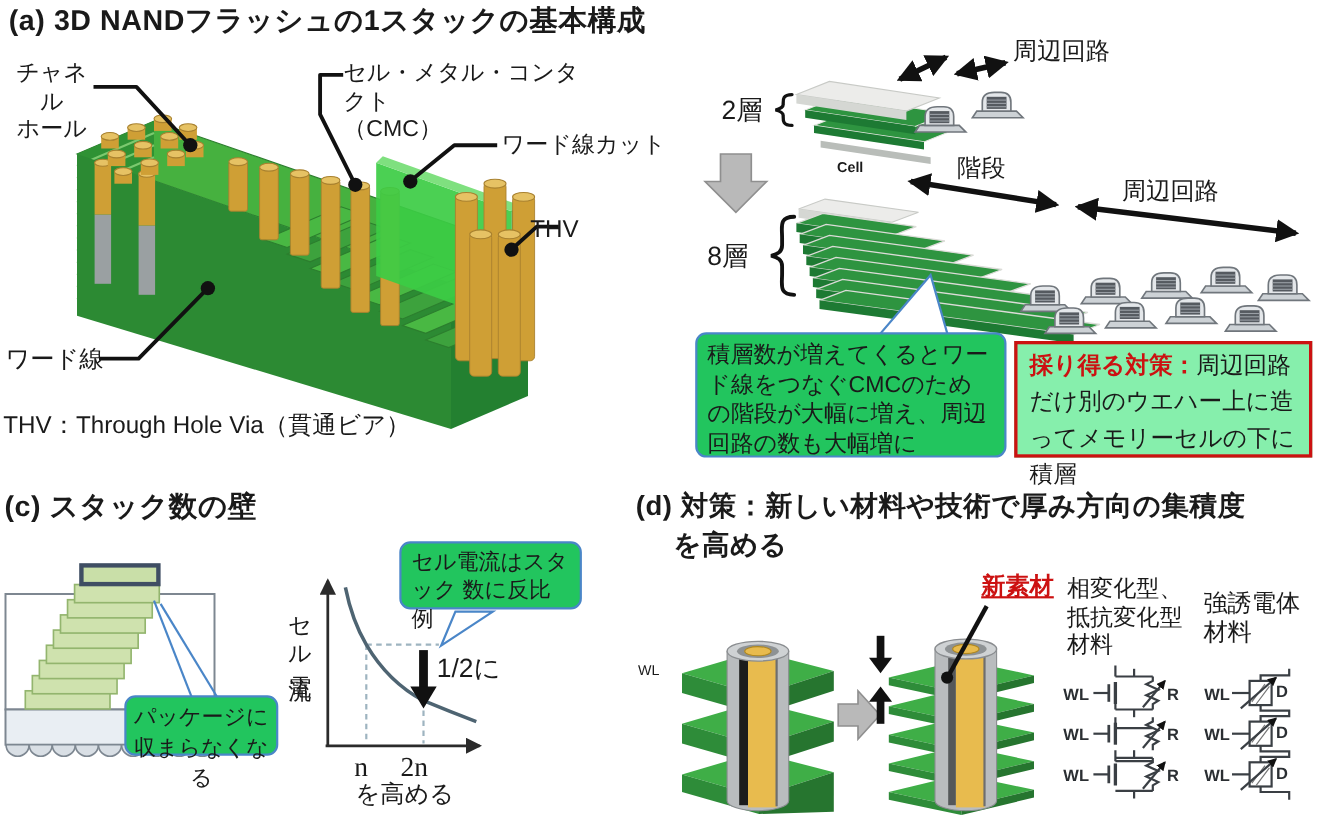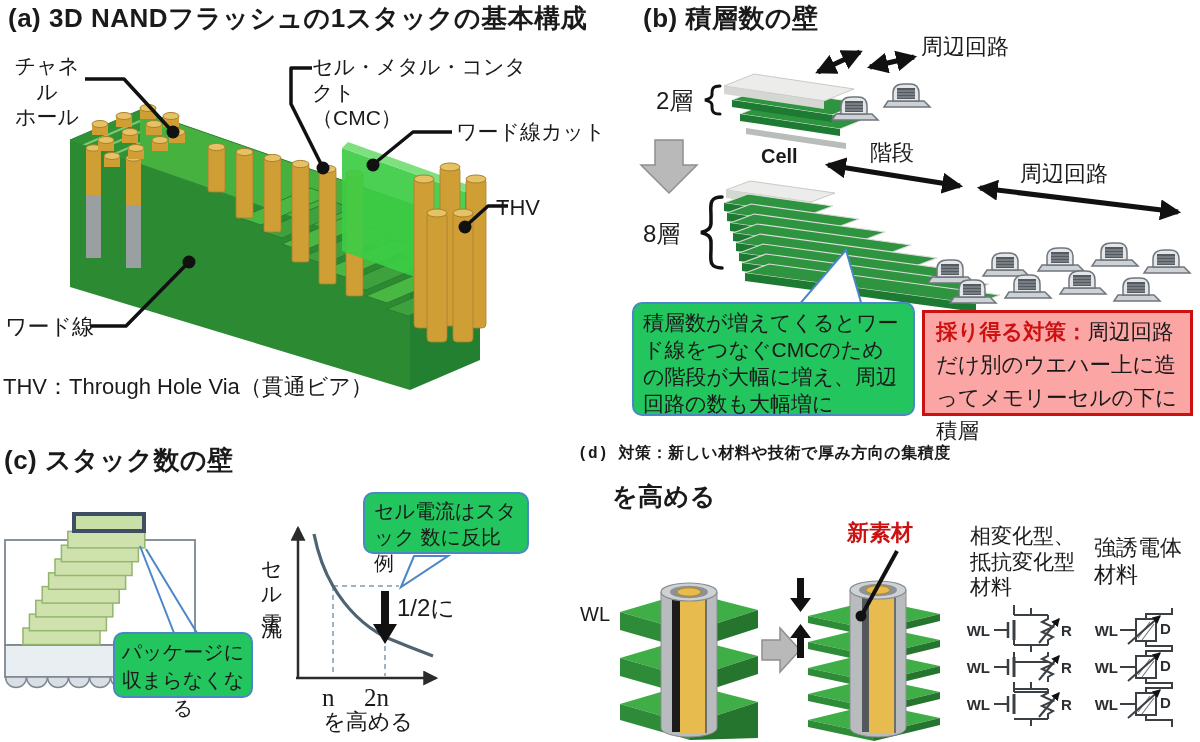--- a/index.html
+++ b/index.html
@@ -1,30 +1,30 @@
 <!DOCTYPE html>
 <html><head>
 <meta charset="utf-8">
 <style>
   html,body{margin:0;padding:0;background:#fff;}
   #stage{position:relative;width:1200px;height:742px;background:#ffffff;overflow:hidden;
          font-family:"Liberation Sans","DejaVu Sans",sans-serif;color:#1a1a1a;}
   #gfx{position:absolute;left:0;top:0;}
   .lbl{position:absolute;white-space:pre-line;line-height:1.22;}
   .ttl{font-size:26px;font-weight:bold;letter-spacing:0.5px;}
-  .f21{font-size:21px;} .f22{font-size:22px;} .f24{font-size:24px;} .f20{font-size:20px;}
+  .f21{font-size:21px;} .f22{font-size:22px;} .f24{font-size:24px;} .f20{font-size:13px;}
   .bold{font-weight:bold;}
   .ctr{text-align:center;}
   .callout{position:absolute;background:#22c55e;border:2.5px solid #4a86c8;border-radius:10px;
            box-sizing:border-box;}
   .b-callout{width:283px;height:114px;padding:5px 9px;font-size:21px;line-height:27px;}
-  .redbox{position:absolute;background:#fca5a5;border:3px solid #cc1111;box-sizing:border-box;
+  .redbox{position:absolute;background:#86efac;border:3px solid #cc1111;box-sizing:border-box;
           width:271px;height:106px;padding:3px 11px;font-size:21.5px;line-height:33px;}
   .red{color:#cc1111;}
-  .c-callout{width:140px;height:66px;padding:4px 0;font-size:20px;line-height:28px;text-align:center;}
+  .c-callout{width:140px;height:55px;padding:4px 0;font-size:20px;line-height:28px;text-align:center;}
   .g-callout{width:166px;height:62px;padding:4px 9px;font-size:20px;line-height:26px;}
   .vtext{writing-mode:vertical-rl;text-orientation:upright;letter-spacing:2px;}
   .serif{font-family:"Liberation Serif","DejaVu Serif",serif;}
 </style>
 </head>
 <body>
 
 <div id="stage">
 
 <svg id="gfx" width="1200" height="742" viewBox="0 0 1200 742">
@@ -409,30 +409,29 @@
       <text x="1118" y="673" text-anchor="end">WL</text>
       <text x="1118" y="710" text-anchor="end">WL</text>
       <text x="1160" y="634">D</text>
       <text x="1160" y="671">D</text>
       <text x="1160" y="708">D</text>
     </g>
   </g>
 </svg>
 
 <div class="lbl ttl" style="left:8px;top:3px;width:620px;">(a) 3D NANDフラッシュの1スタックの基本構成</div>
-<div class="lbl f21 ctr" style="left:8px;top:54px;width:78px;font-family:Liberation Serif, serif;">チャネル
+<div class="lbl f21 ctr" style="left:8px;top:54px;width:78px;">チャネル
 ホール</div>
 <div class="lbl f21" style="left:312px;top:54px;width:230px;">セル・メタル・コンタクト
 （CMC）</div>
 <div class="lbl f21" style="left:456px;top:119px;">ワード線カット</div>
-<div class="lbl f22" style="left:496px;top:195px;">THV</div>
+<div class="lbl f22" style="left:482px;top:195px;">THV</div>
 <div class="lbl f22" style="left:5px;top:314px;">ワード線</div>
 <div class="lbl f22" style="left:3px;top:374px;">THV：Through Hole Via（貫通ビア）</div>
 
-<div class="lbl ttl" style="left:643px;top:3px;">(b) 積層数の壁</div>
 <div class="lbl f22" style="left:921px;top:34px;">周辺回路</div>
 <div class="lbl f24" style="left:656px;top:86px;">2層</div>
 <div class="lbl f20 bold" style="left:761px;top:144px;">Cell</div>
 <div class="lbl f22" style="left:870px;top:140px;">階段</div>
 <div class="lbl f22" style="left:1020px;top:161px;">周辺回路</div>
 <div class="lbl f24" style="left:643px;top:219px;">8層</div>
 <div class="callout b-callout" style="left:632px;top:302px;">積層数が増えてくるとワード線をつなぐCMCのための階段が大幅に増え、周辺回路の数も大幅増に</div>
 <div class="redbox" style="left:922px;top:310px;">
   <span class="red bold">採り得る対策：</span><span>周辺回路だけ別のウエハー上に造ってメモリーセルの下に積層</span>
 </div>
@@ -441,23 +440,23 @@
 <div class="callout c-callout" style="left:113px;top:632px;">パッケージに
 収まらなくなる</div>
 <div class="callout g-callout" style="left:363px;top:492px;height:62px;">セル電流はスタック
 数に反比例</div>
 <div class="lbl f24" style="left:397px;top:593px;">1/2に</div>
 <div class="lbl serif" style="left:322px;top:683px;font-size:25px;">n</div>
 <div class="lbl serif" style="left:364px;top:683px;font-size:25px;">2n</div>
 <div class="lbl f22 ctr" style="left:308px;top:709px;width:120px;">を高める</div>
 <div class="lbl f21 vtext" style="left:259px;top:546px;height:110px;">セル電流</div>
 
-<div class="lbl ttl" style="left:578px;top:445px;font-size:16px;font-family:Liberation Mono, monospace;">(d) 対策：新しい材料や技術で厚み方向の集積度</div>
+<div class="lbl ttl" style="left:578px;top:445px;font-size:25px;">(d) 対策：新しい材料や技術で厚み方向の集積度</div>
 <div class="lbl ttl" style="left:612px;top:481px;font-size:25px;">を高める</div>
 <div class="lbl f20" style="left:580px;top:602px;">WL</div>
-<div class="lbl f22 bold red" style="left:847px;top:520px;">新素材</div>
+<div class="lbl f22 bold red" style="left:892px;top:520px;text-decoration:underline;">新素材</div>
 <div class="lbl f21" style="left:970px;top:523px;">相変化型、
 抵抗変化型
 材料</div>
 <div class="lbl f22" style="left:1094px;top:535px;">強誘電体
 材料</div>
 
 </div>
 
 </body></html>

